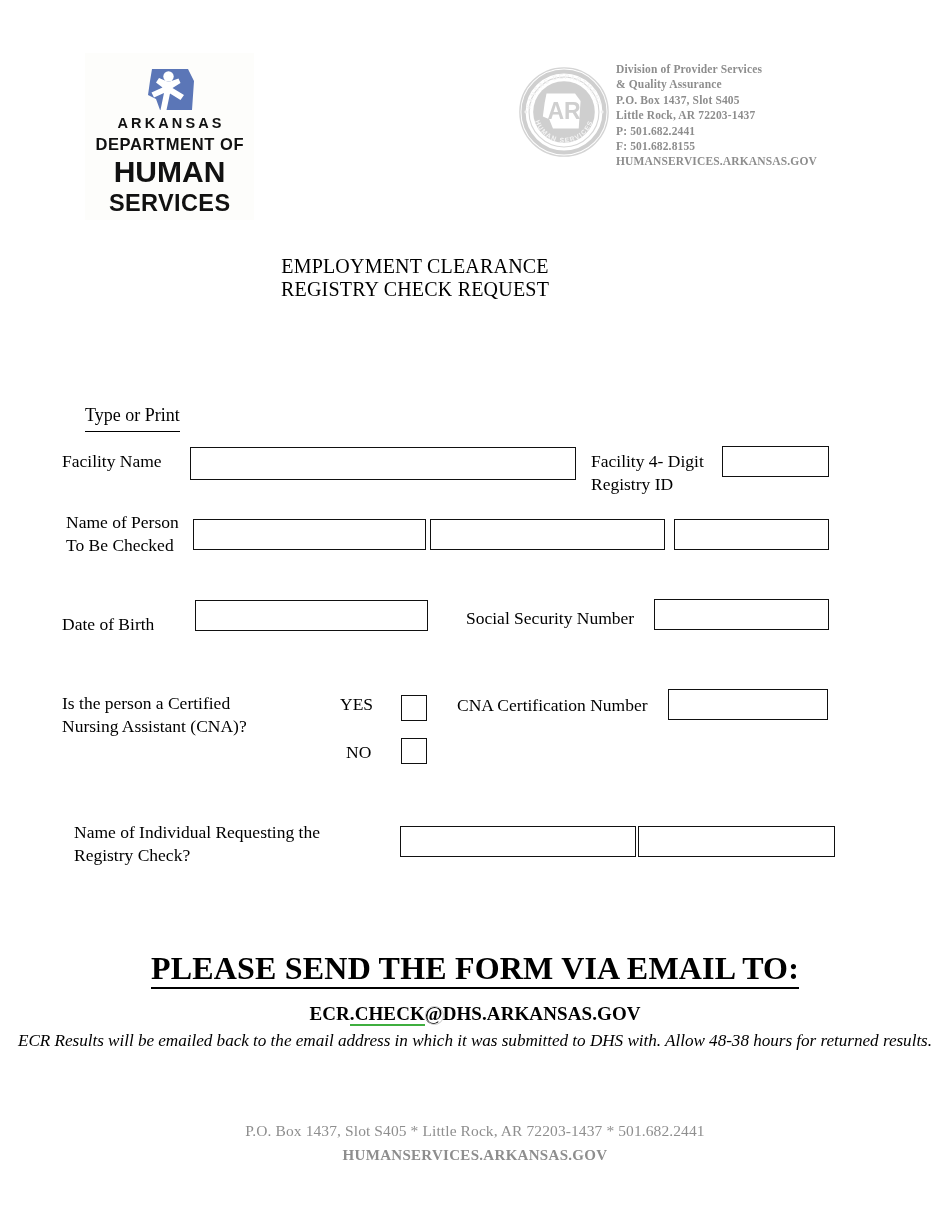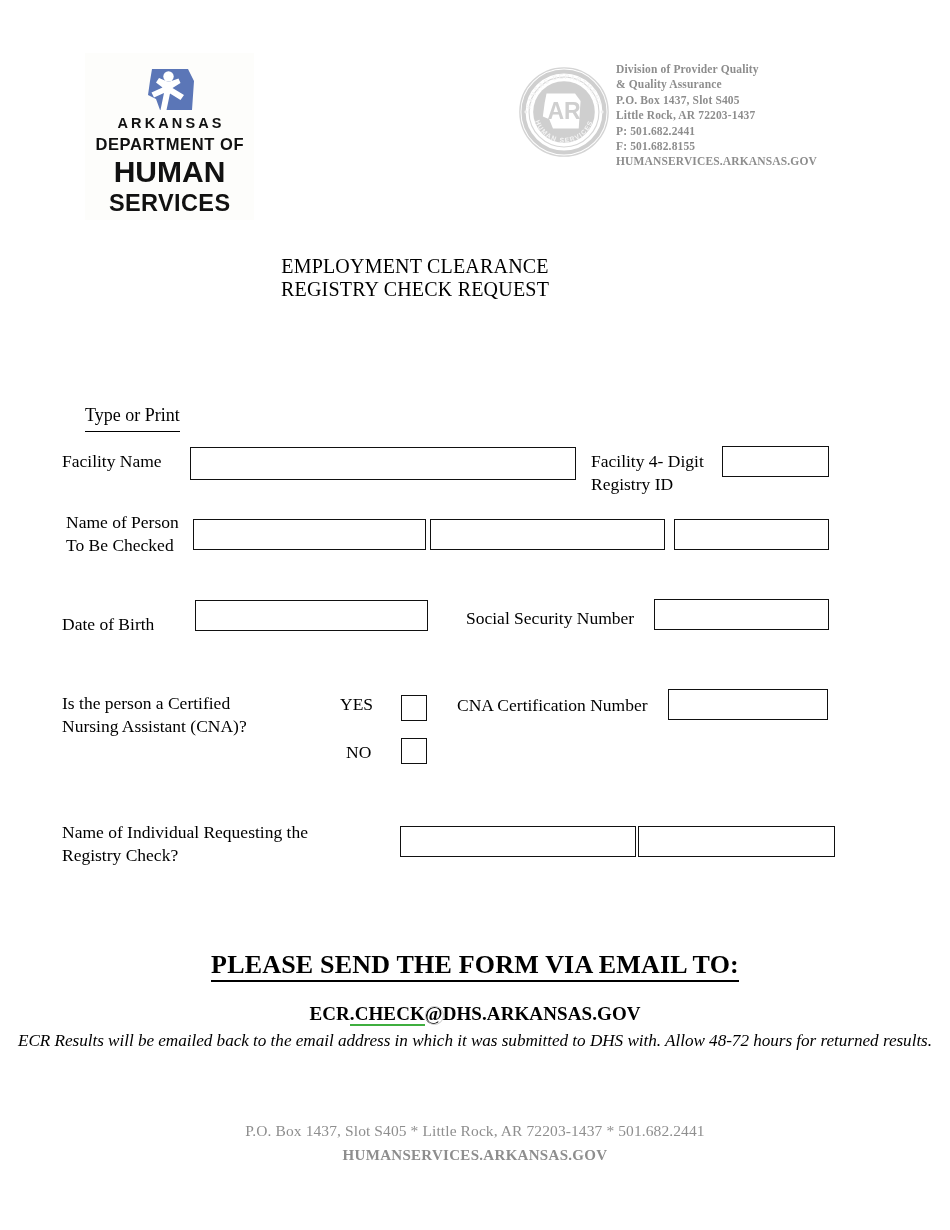--- a/index.html
+++ b/index.html
@@ -125,21 +125,21 @@
     box-sizing: border-box;
   }
 
   
   #send-heading {
     position: absolute;
     left: 0;
     top: 950px;
     width: 950px;
     text-align: center;
-    font-size: 26px;
+    font-size: 32px;
     font-weight: bold;
     letter-spacing: 0.2px;
   }
   #send-heading span.ul {
     border-bottom: 2.4px solid #000;
     padding-bottom: 1px;
   }
   #email-line {
     position: absolute;
     left: 0;
@@ -225,21 +225,21 @@
     <text font-family="Liberation Sans, sans-serif" font-size="7.2" font-weight="bold" fill="#f4f4f4" letter-spacing="1.3">
       <textPath href="#arcBot" startOffset="50%" text-anchor="middle">HUMAN SERVICES</textPath>
     </text>
     <circle cx="8.5" cy="50" r="1.6" fill="#f0f0f0"></circle>
     <circle cx="91.5" cy="50" r="1.6" fill="#f0f0f0"></circle>
     <path d="M31 30 H62 L68 38 L66 68 H38 L34 58 L27 55 L29 40 Z" fill="#ffffff"></path>
     <text x="50" y="58" text-anchor="middle" font-family="Liberation Sans, sans-serif" font-size="25" font-weight="bold" fill="#cfcfcf">AR</text>
   </svg>
 
   <div id="address-block">
-    <div class="addr-line">Division of Provider Quality</div>
+    <div class="addr-line">Division of Provider Services</div>
     <div class="addr-line">&amp; Quality Assurance</div>
     <div class="addr-line">P.O. Box 1437, Slot S405</div>
     <div class="addr-line">Little Rock, AR 72203-1437</div>
     <div class="addr-line">P: 501.682.2441</div>
     <div class="addr-line">F: 501.682.8155</div>
     <div class="addr-line">HUMANSERVICES.ARKANSAS.GOV</div>
   </div>
 
   <div id="doc-title">
     <div>EMPLOYMENT CLEARANCE</div>
@@ -272,33 +272,33 @@
 
   <div class="f-label" style="left:340px; top:693px;text-align:center;">YES</div>
   <div class="f-check" style="left:401px; top:695px;"></div>
 
   <div class="f-label" style="left:346px; top:741px;">NO</div>
   <div class="f-check" style="left:401px; top:738px;"></div>
 
   <div class="f-label" style="left:457px; top:694px;">CNA Certification Number</div>
   <div class="f-box" style="left:668px; top:689px; width:160px; height:31px;"></div>
 
-  <div class="f-label" style="left:62px; top:821px;">Name of Individual Requesting the
+  <div class="f-label" style="left:74px; top:821px;">Name of Individual Requesting the
 Registry Check?</div>
   <div class="f-box" style="left:400px; top:826px; width:236px; height:31px;"></div>
   <div class="f-box" style="left:638px; top:826px; width:197px; height:31px;"></div>
 
   <div id="send-heading">
     <span class="ul">PLEASE SEND THE FORM VIA EMAIL TO:</span>
   </div>
 
   <div id="email-line">
     <span>ECR</span><span class="spell">.CHECK</span><span class="at-wrap"><span>@</span><span class="at-ring"></span></span><span>DHS.ARKANSAS.GOV</span>
   </div>
 
-  <div id="email-note">ECR Results will be emailed back to the email address in which it was submitted to DHS with. Allow 48-72 hours for returned results.</div>
+  <div id="email-note">ECR Results will be emailed back to the email address in which it was submitted to DHS with. Allow 48-38 hours for returned results.</div>
 
   <div id="footer">
     <div id="footer-line1">P.O. Box 1437, Slot S405  *  Little Rock, AR 72203-1437  *  501.682.2441</div>
     <div id="footer-line2">HUMANSERVICES.ARKANSAS.GOV</div>
   </div>
 
 </div>
 
 </body></html>

